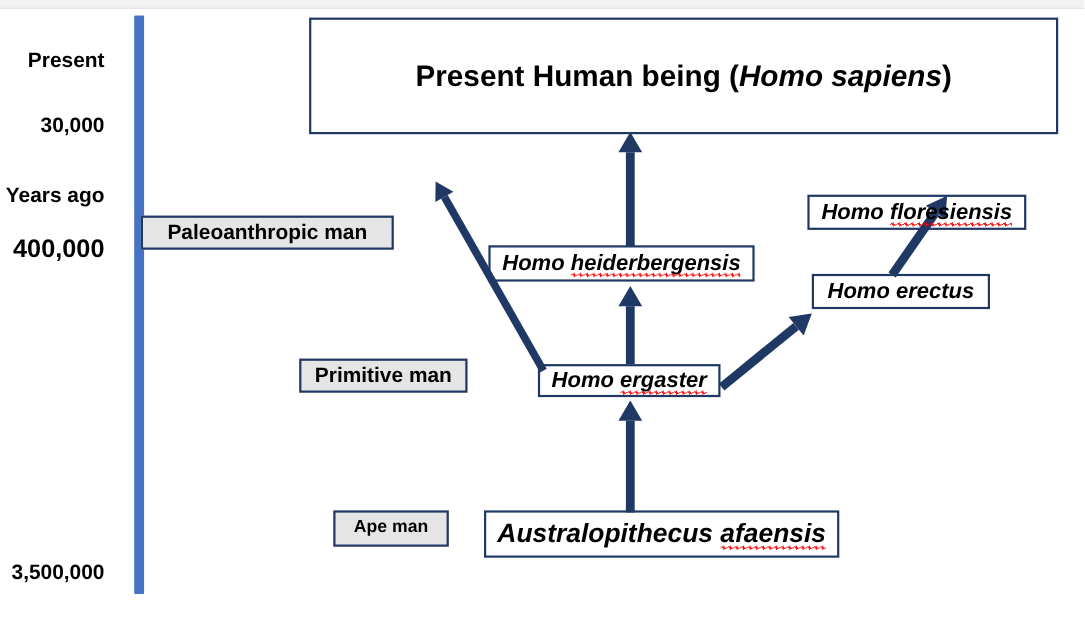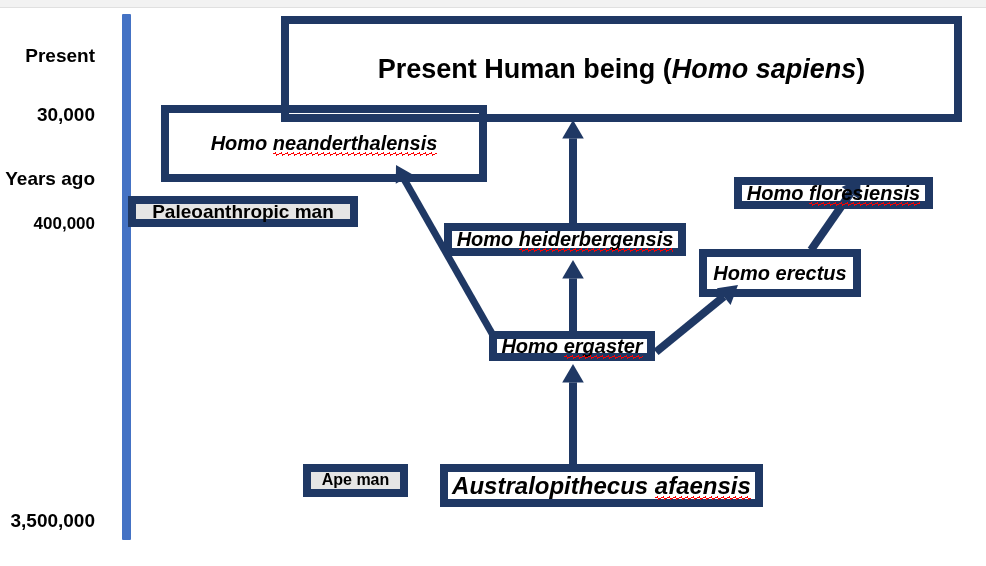--- a/index.html
+++ b/index.html
@@ -36,21 +36,21 @@
     font-weight: bold;
     color: #000000;
     white-space: nowrap;
     text-align: right;
     line-height: 1;
   }
   
   .nbox {
     position: absolute;
     box-sizing: border-box;
-    border: 8px solid #000000;
+    border: 2px solid #000000;
     background: transparent;
     display: flex;
     align-items: center;
     justify-content: center;
   }
   .nbox.plain { background: #e5e5e5; }
   .nbox .txt {
     color: #000000;
     white-space: nowrap;
     line-height: 1.05;
@@ -90,21 +90,21 @@
 
 <div id="stage">
 
   <div class="topband"></div>
 
   <div class="timebar" style="left: 122px; top: 14px; width: 9px; height: 526px; background: rgb(68, 114, 196);"></div>
   <div class="axis-labels">
       <div class="axis-label" style="font-size: 19px; right: 891px; top: 46px;">Present</div>
       <div class="axis-label" style="font-size: 19px; right: 891px; top: 105px;">30,000</div>
       <div class="axis-label" style="font-size: 19px; right: 891px; top: 169px; text-align: center;">Years ago</div>
-      <div class="axis-label" style="font-size: 17px; right: 891px; top: 215px;">400,000</div>
+      <div class="axis-label" style="font-size: 23px; right: 891px; top: 215px;">400,000</div>
       <div class="axis-label" style="font-size: 19px; right: 891px; top: 511px;">3,500,000</div>
     </div>
 
   <svg id="arrows" viewBox="0 0 986 566" xmlns="http://www.w3.org/2000/svg">
       <g>
         <line x1="494" y1="337" x2="403.97031346328816" y2="178.98871342536287" stroke="#1F3864" stroke-width="7"></line>
         <polygon points="396,165 412.1810800390446,174.31048595778068 395.7595468875317,183.66694089294506" fill="#1F3864"></polygon>
       </g>
       <g>
         <line x1="573" y1="224" x2="573" y2="138.4" stroke="#1F3864" stroke-width="8"></line>
@@ -125,39 +125,39 @@
       <g>
         <line x1="573" y1="466" x2="573" y2="382.4" stroke="#1F3864" stroke-width="8"></line>
         <polygon points="573,364 583.8,382.4 562.2,382.4" fill="#1F3864"></polygon>
       </g>
     </svg>
 
   <div class="layer-boxes">
       <div class="nbox" style="left: 281px; top: 16px; width: 681px; height: 106px; border-color: rgb(31, 56, 100);">
         <span class="txt bold" style="font-size: 27px;"><span>Present Human being (</span><span style="font-style: italic;">Homo sapiens</span><span>)</span></span>
       </div>
-      <div class="nbox" style="left: 161px; top: 105px; width: 326px; height: 77px; border-color: rgb(31, 56, 100);">
-        <span class="txt ital" style="font-size: 20px;"><span>Homo </span><span class="squig">neanderthalensis</span></span>
-      </div>
       <div class="nbox" style="left: 734px; top: 141px; width: 199px; height: 32px; border-color: rgb(31, 56, 100); margin-top: 36px;">
         <span class="txt ital" style="font-size: 20px;"><span>Homo </span><span class="squig">floresiensis</span></span>
       </div>
       <div class="nbox" style="left: 444px; top: 223px; width: 242px; height: 33px; border-color: rgb(31, 56, 100);">
         <span class="txt ital" style="font-size: 20px;"><span>Homo </span><span class="squig">heiderbergensis</span></span>
       </div>
-      <div class="nbox" style="left: 699px; top: 249px; width: 162px; height: 48px; border-color: rgb(31, 56, 100);">
+      <div class="nbox" style="left: 738px; top: 249px; width: 162px; height: 32px; border-color: rgb(31, 56, 100);">
         <span class="txt ital" style="font-size: 20px;"><span>Homo erectus</span></span>
       </div>
       <div class="nbox" style="left: 489px; top: 331px; width: 166px; height: 30px; border-color: rgb(31, 56, 100);">
         <span class="txt ital" style="font-size: 20px;"><span>Homo </span><span class="squig">ergaster</span></span>
       </div>
       <div class="nbox" style="left: 440px; top: 464px; width: 323px; height: 43px; border-color: rgb(31, 56, 100);">
         <span class="txt ital" style="font-size: 24px;"><span>Australopithecus </span><span class="squig">afaensis</span></span>
       </div>
       <div class="nbox plain" style="left: 128px; top: 196px; width: 230px; height: 31px; border-color: rgb(31, 56, 100);">
         <span class="txt bold" style="font-size: 19px;">Paleoanthropic man</span>
       </div>
+      <div class="nbox plain" style="left: 272px; top: 326px; width: 153px; height: 31px; border-color: rgb(31, 56, 100);">
+        <span class="txt bold" style="font-size: 19px;">Primitive man</span>
+      </div>
       <div class="nbox plain" style="left: 303px; top: 464px; width: 105px; height: 33px; border-color: rgb(31, 56, 100);">
         <span class="txt bold" style="font-size: 16px;">Ape man</span>
       </div>
     </div>
 
 </div>
 
 </body></html>

